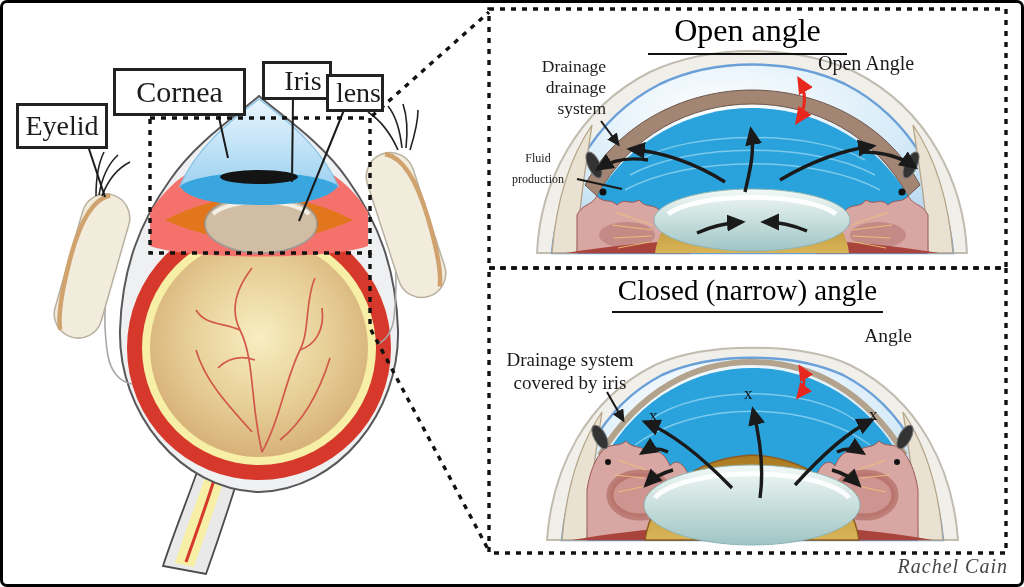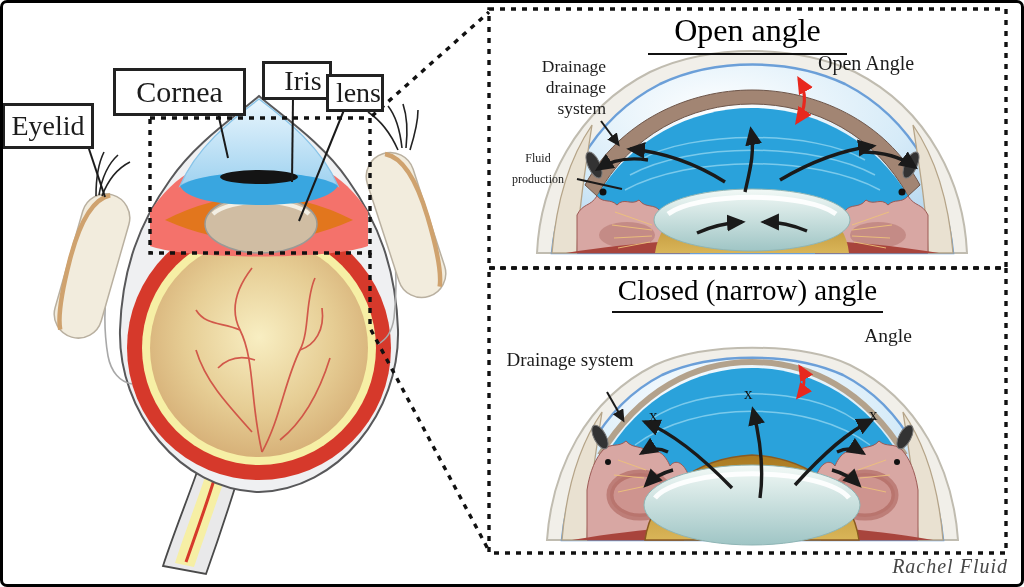--- a/index.html
+++ b/index.html
@@ -229,21 +229,21 @@
         <path d="M832,470 C843,473 852,478 859,485"></path>
       </g>
       <text x="649" y="421" font-size="17" fill="#111" font-family="Liberation Serif, serif">x</text>
       <text x="744" y="399" font-size="17" fill="#111" font-family="Liberation Serif, serif">x</text>
       <text x="869" y="420" font-size="17" fill="#111" font-family="Liberation Serif, serif">x</text>
       <path d="M800,367 C806,377 805,388 798,397" fill="none" stroke="#e8281e" stroke-width="3" marker-start="url(#rd)" marker-end="url(#rd)"></path>
       <path d="M607,392 L623,420" stroke="#1a1a1a" stroke-width="2" marker-end="url(#ahS)"></path>
     </g>
   </svg>
 
-  <div class="lblbox" style="left:2px;top:103px;width:86px;height:40px;font-size:28px;justify-content:center;">
+  <div class="lblbox" style="left:16px;top:103px;width:86px;height:40px;font-size:28px;justify-content:center;">
     <span>Eyelid</span>
   </div>
   <div class="lblbox" style="left:113px;top:68px;width:127px;height:42px;font-size:30px;">
     <span>Cornea</span>
   </div>
   <div class="lblbox" style="left:262px;top:61px;width:52px;height:33px;font-size:28px;padding-left:12px;">
     <span>Iris</span>
   </div>
   <div class="lblbox" style="left:326px;top:74px;width:52px;height:32px;font-size:28px;justify-content:flex-end;">
     <span>lens</span>
@@ -266,20 +266,21 @@
   </div>
 
   <div class="panel-title" style="top:274px;font-size:29px;">
     <span class="u" style="padding:0 6px 4px 6px;">Closed (narrow) angle</span>
   </div>
   <div class="txt" style="left:812px;top:324px;width:152px;text-align:center;font-size:19.5px;line-height:23px;">
     <div>Angle</div>
   </div>
   <div class="txt" style="left:494px;top:348px;width:152px;text-align:center;font-size:19px;line-height:23px;">
     <div>Drainage system</div>
+    <div>covered by iris</div>
   </div>
 
   <div class="txt sig" style="left:870px;top:555px;width:138px;text-align:right;font-size:20px;">
-    <span>Rachel Fluid</span>
+    <span>Rachel Cain</span>
   </div>
 
   <div class="frame"></div>
 </div>
 
 </body></html>

